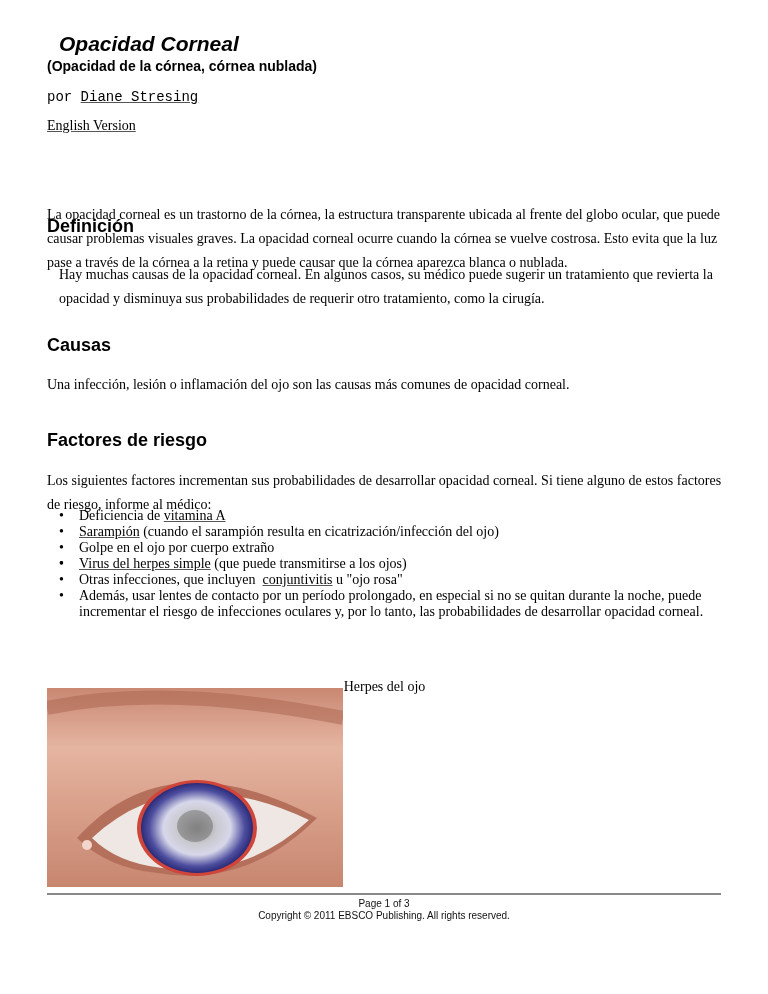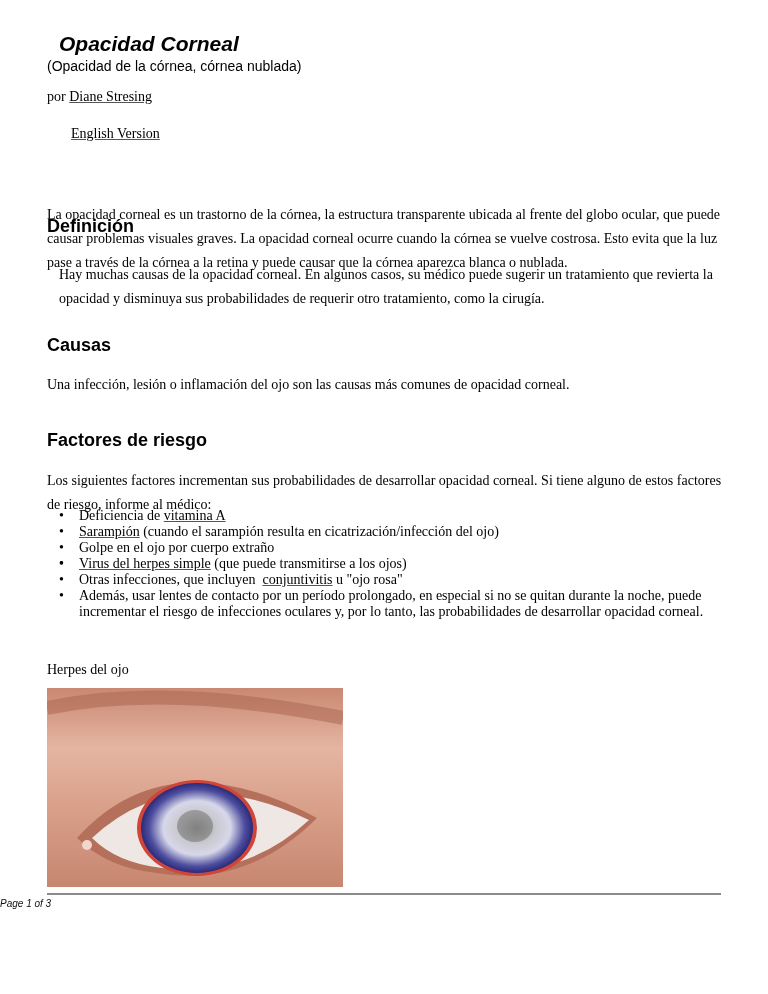--- a/index.html
+++ b/index.html
@@ -1,32 +1,32 @@
 <!DOCTYPE html>
 <html><head>
 <meta charset="utf-8">
 <style>
   html, body { margin: 0; padding: 0; background: #ffffff; }
   body { width: 768px; height: 994px; position: relative; overflow: hidden; color: #000; }
   .page { position: absolute; left: 47px; top: 0; width: 675px; }
   .sans { font-family: "Liberation Sans", sans-serif; }
   .serif { font-family: "Liberation Serif", serif; }
   h1 { position: absolute; left: 0; top: 20px; margin: 12px; font-size: 21px; font-weight: bold; font-style: italic; }
-  .subtitle { position: absolute; left: 0; top: 58px; margin: 0; font-size: 14px; font-weight: normal; }
-  .byline { position: absolute; left: 0; top: 89px; font-size: 14px; }
-  .eng { position: absolute; left: 0; top: 126px; font-size: 14px; margin-left: 24px; }
+  .subtitle { position: absolute; left: 0; top: 58px; margin: 0; font-size: 14px; font-weight: bold; }
+  .byline { position: absolute; left: 0; top: 89px; font-size: 14px; font-family: Liberation Mono, monospace; }
+  .eng { position: absolute; left: 0; top: 118px; font-size: 14px; }
   a, .link { color: #000; text-decoration: underline; text-decoration-color: #555; }
   h2 { position: absolute; left: 0; margin: 0; font-size: 18px; font-weight: bold; }
   p { position: absolute; left: 0; margin: 0; font-size: 14px; line-height: 24px; width: 675px; }
   ul { position: absolute; left: 0; margin: 0; padding: 0 0 0 32px; list-style: none; font-size: 14px; line-height: 16px; width: 660px; }
   ul li { position: relative; }
   ul li .bullet { position: absolute; left: -20px; top: 0; }
   .figure { position: absolute; left: 0; top: 688px; width: 296px; height: 199px; overflow: hidden; background: #d9a18a; }
   .rule { position: absolute; left: 47px; top: 893px; width: 674px; height: 2px; background: #8a8a8a; }
-  .footer { position: absolute; left: 0; top: 898px; width: 768px; font-size: 10px; font-style: italic; line-height: 12px; color: #111; }
+  .footer { position: absolute; left: 0; top: 898px; width: 768px; text-align: center; font-size: 10px; line-height: 12px; color: #111; }
 </style>
 </head>
 <body>
 
 <div class="page">
   <h1 class="sans">Opacidad Corneal</h1>
   <div class="subtitle sans">(Opacidad de la córnea, córnea nublada)</div>
   <div class="byline serif"><span>por </span><a href="#">Diane Stresing</a></div>
   <div class="eng serif"><a href="#">English Version</a></div>
 
@@ -43,21 +43,21 @@
   <ul class="serif" style="top:508px;">
     <li><span class="bullet">•</span><span>Deficiencia de </span><a href="#">vitamina A</a><span></span></li>
     <li><span class="bullet">•</span><span></span><a href="#">Sarampión</a><span> (cuando el sarampión resulta en cicatrización/infección del ojo)</span></li>
     <li><span class="bullet">•</span><span>Golpe en el ojo por cuerpo extraño</span></li>
     <li><span class="bullet">•</span></li>
     <li><span class="bullet">•</span><a href="#">Virus del herpes simple</a><span> (que puede transmitirse a los ojos)</span></li>
     <li><span class="bullet">•</span><span style="white-space:pre;text-align:center;">Otras infecciones, que incluyen  </span><a href="#">conjuntivitis</a><span> u "ojo rosa"</span></li>
     <li><span class="bullet">•</span><span>Además, usar lentes de contacto por un período prolongado, en especial si no se quitan durante la noche, puede incrementar el riesgo de infecciones oculares y, por lo tanto, las probabilidades de desarrollar opacidad corneal.</span></li>
   </ul>
 
-  <p class="serif" style="top:658px;">Herpes del ojo</p>
+  <p class="serif" style="top:675px;text-align:center;">Herpes del ojo</p>
 
   <div class="figure">
     <svg width="296" height="199" viewBox="0 0 296 199" xmlns="http://www.w3.org/2000/svg">
       <defs>
         <linearGradient id="skin" x1="0" y1="0" x2="0" y2="1">
           <stop offset="0" stop-color="#c98872"></stop>
           <stop offset="0.3" stop-color="#e5b5a2"></stop>
           <stop offset="0.6" stop-color="#d9a08a"></stop>
           <stop offset="1" stop-color="#c78670"></stop>
         </linearGradient>
@@ -77,13 +77,14 @@
       <ellipse cx="150" cy="140" rx="56" ry="45" fill="url(#iris)"></ellipse>
       <ellipse cx="148" cy="138" rx="18" ry="16" fill="#7a7a7a" opacity="0.6"></ellipse>
       <circle cx="40" cy="157" r="5" fill="#f2d5cc"></circle>
     </svg>
   </div>
 </div>
 
 <div class="rule"></div>
 <div class="footer sans">
   <div>Page 1 of 3</div>
+  <div>Copyright © 2011 EBSCO Publishing. All rights reserved.</div>
 </div>
 
 </body></html>

